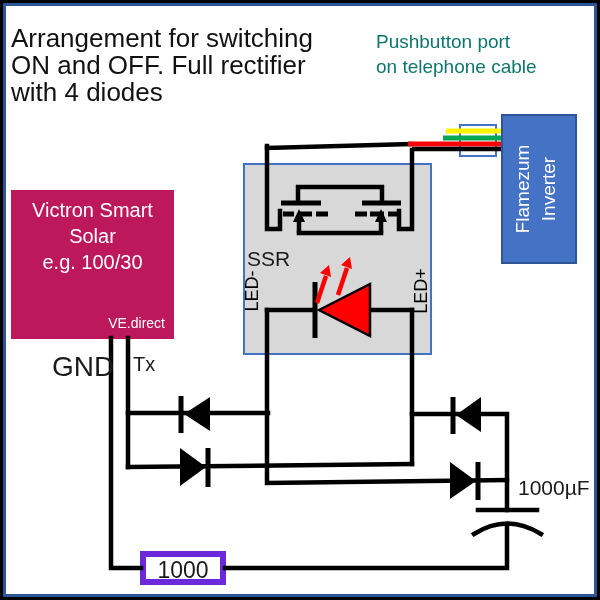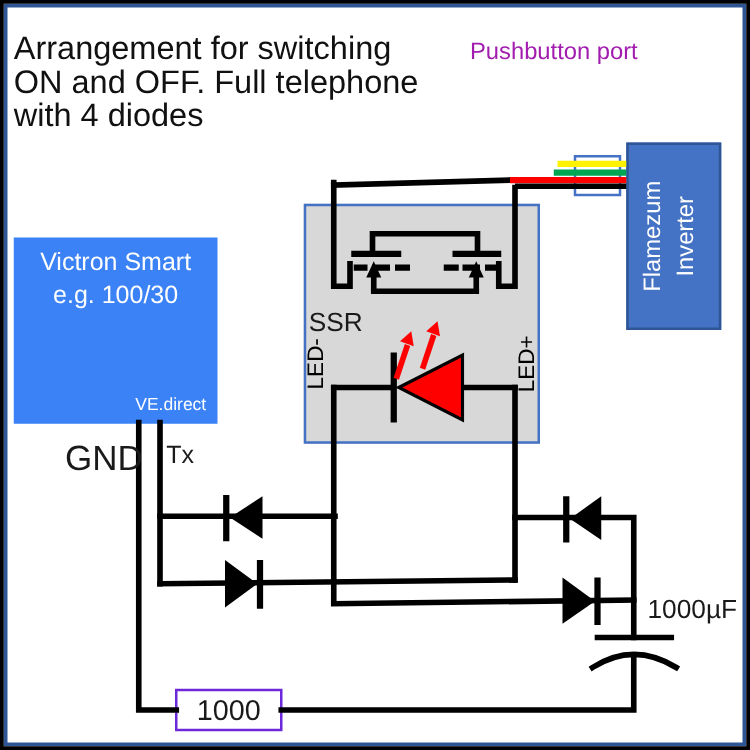--- a/index.html
+++ b/index.html
@@ -7,26 +7,26 @@
     position:relative; width:600px; height:600px; background:#ffffff;
     font-family:"Liberation Sans", sans-serif; color:#1a1a1a; overflow:hidden;
   }
   .outer-border { position:absolute; inset:0; border:3px solid #000; pointer-events:none; z-index:9; }
   .inner-border { position:absolute; inset:3px; border:3px solid #2E5697; pointer-events:none; z-index:9; }
 
   .title {
     position:absolute; left:11px; top:25px; font-size:26px; line-height:27px; color:#111;
   }
   .note {
-    position:absolute; left:376px; top:29px; font-size:19px; line-height:25px; color:#a21caf;
+    position:absolute; left:376px; top:29px; font-size:19px; line-height:25px; color:#0f766e;
   }
 
   .victron-box {
     position:absolute; left:11px; top:190px; width:163px; height:149px;
-    background:#3b82f6; color:#fff; text-align:center; z-index:2;
+    background:#be185d; color:#fff; text-align:center; z-index:2;
     font-size:20px; line-height:26px; padding-top:7px; box-sizing:border-box;
   }
   .victron-port { position:absolute; right:9px; bottom:3px; font-size:14px; }
 
   .ssr-box {
     position:absolute; left:243px; top:163px; width:189px; height:192px;
     background:#D8D8D8; border:2px solid #4472C4; box-sizing:border-box; z-index:1;
   }
   .ssr-label { position:absolute; left:199px; top:247px; font-size:21px; z-index:2;margin-left:48px; }
 
@@ -43,50 +43,52 @@
     position:absolute; left:459px; top:124px; width:38px; height:33px;
     border:2px solid #4472C4; box-sizing:border-box; background:#fff; z-index:2;
   }
 
   .gnd-label { position:absolute; left:52px;  top:351px; font-size:28px; z-index:6; }
   .tx-label  { position:absolute; left:133px; top:353px; font-size:20px; z-index:6; }
   .cap-label { position:absolute; left:518px; top:476px; font-size:21px; z-index:6; }
 
   .resistor-box {
     position:absolute; left:140px; top:551px; width:86px; height:34px;
-    background:#fff; border:2px solid #6d28d9; box-sizing:border-box; z-index:4;
-    display:flex; align-items:center; justify-content:center; font-size:23px;
+    background:#fff; border:6px solid #6d28d9; box-sizing:border-box; z-index:4;
+    display:flex; align-items:flex-start; justify-content:center; font-size:23px;
   }
 
   .led-minus-label, .led-plus-label {
     position:absolute; width:54px; height:20px; transform:rotate(-90deg);
     font-size:18px; text-align:center; z-index:6; color:#000;
   }
   .led-minus-label { left:225px; top:281px; }
   .led-plus-label  { left:394px; top:281px; }
 
   .wires-svg { position:absolute; left:0; top:0; z-index:5; pointer-events:none; }
 </style>
 </head>
 <body>
 
 <div class="stage">
 
   <div class="title">
     <div>Arrangement for switching</div>
-    <div>ON and OFF. Full telephone</div>
+    <div>ON and OFF. Full rectifier</div>
     <div>with 4 diodes</div>
   </div>
 
   <div class="note">
     <div>Pushbutton port</div>
+    <div>on telephone cable</div>
   </div>
 
   <div class="victron-box">
     <div>Victron Smart</div>
+    <div>Solar</div>
     <div>e.g. 100/30</div>
     <div class="victron-port">VE.direct</div>
   </div>
 
   <div class="ssr-box"></div>
   <div class="ssr-label">SSR</div>
   <div class="led-minus-label">LED-</div>
   <div class="led-plus-label">LED+</div>
 
   <div class="inverter-box">

